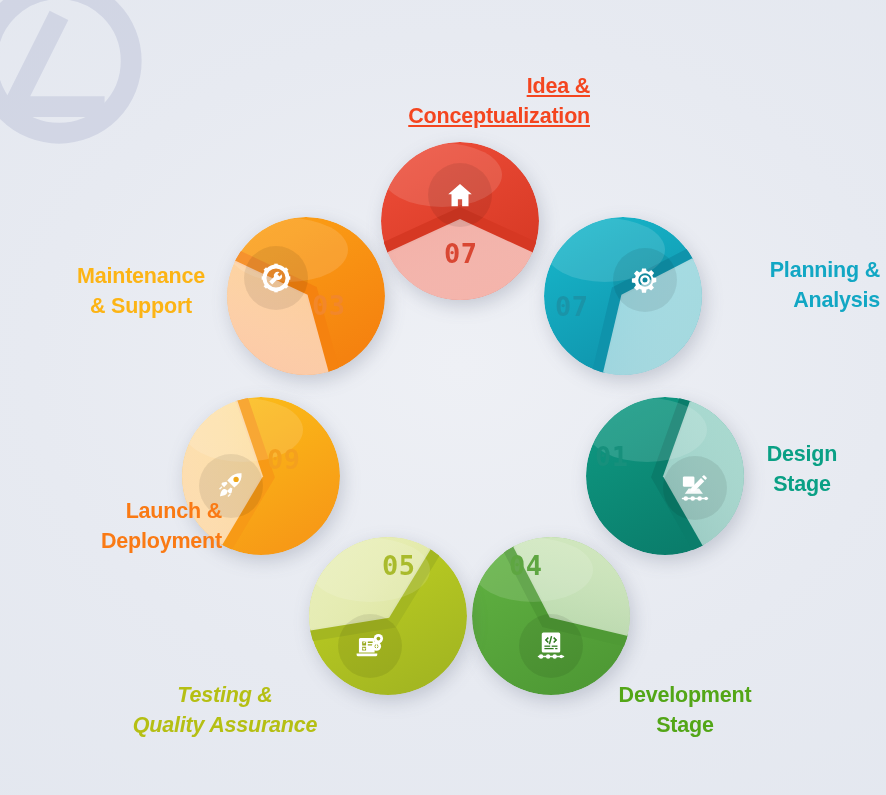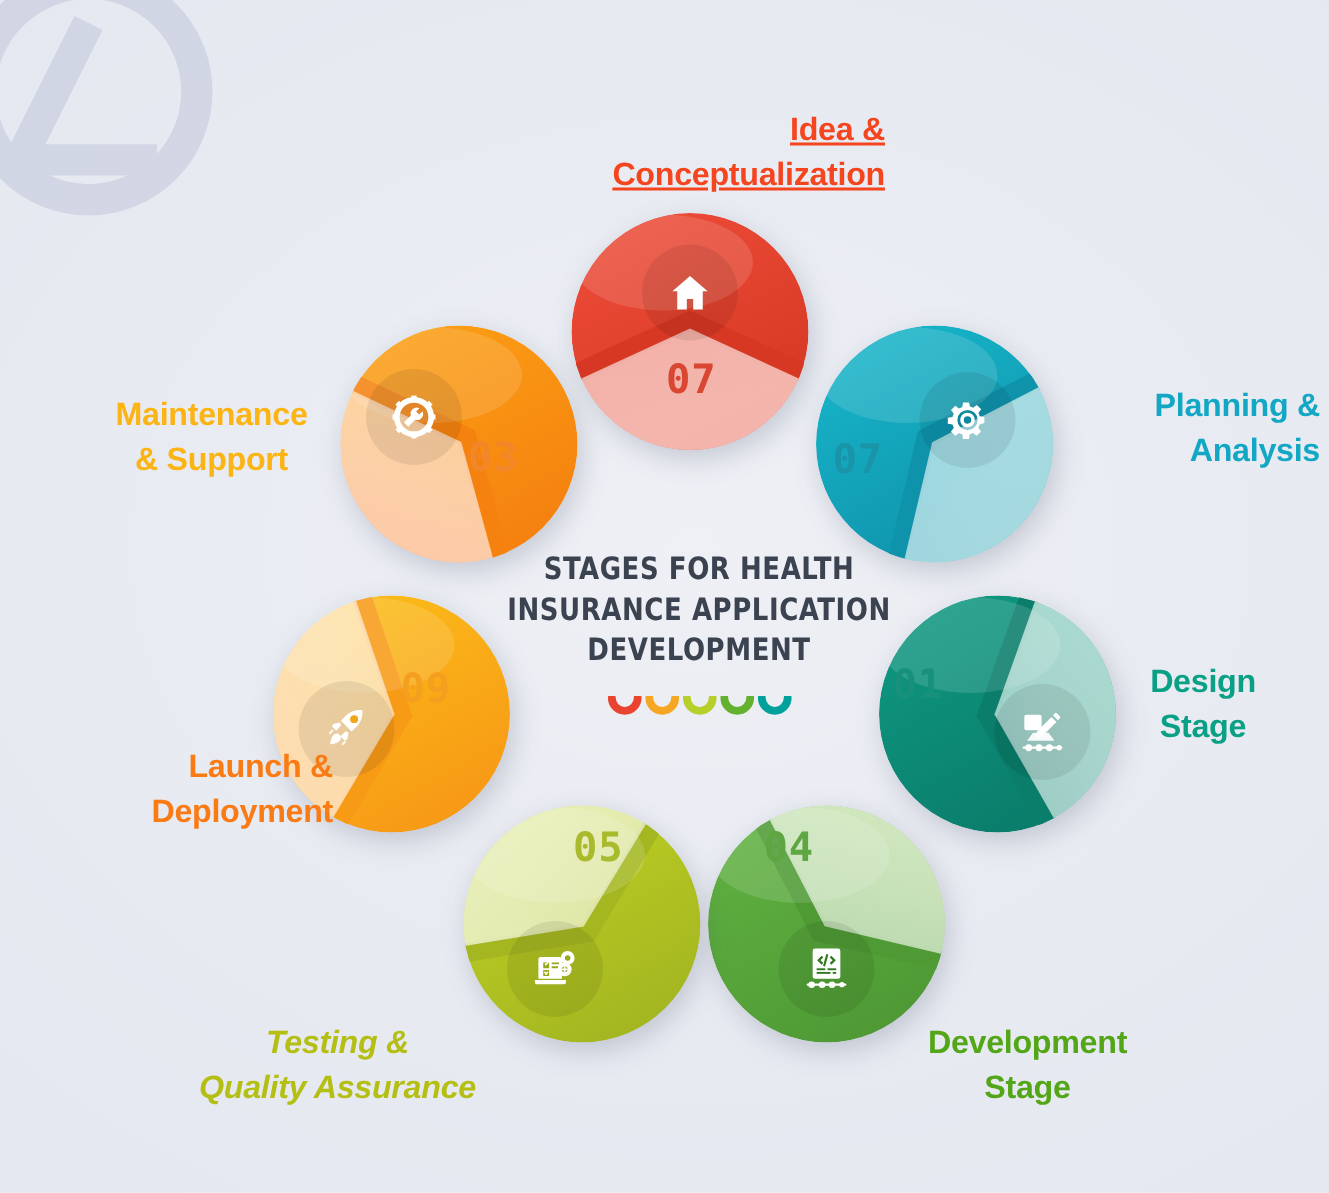--- a/index.html
+++ b/index.html
@@ -378,36 +378,14 @@
               <rect x="20" y="18.4" width="3" height="3.4" transform="rotate(-45 21.5 20.1)"></rect>
             </g>
             <path d="M16.1 7.9a3.5 3.5 0 0 0-4.9 4.2l-4 4 2.5 2.5 4-4a3.5 3.5 0 0 0 4.2-4.9l-1.9 1.9-1.8-1.8z"></path>
           </svg>
         </div>
       </div>
       <div class="label" style="left: 40px; top: 262px; width: 202px; text-align: center; color: rgb(252, 180, 21);">Maintenance
 &amp; Support</div>
     </div>
 
-  <div class="center">
-    <div class="center-title">STAGES FOR HEALTH
-INSURANCE APPLICATION
-DEVELOPMENT</div>
-    <div class="arcs" id="arcs">
-        <svg viewBox="0 0 24 14" width="23" height="14">
-          <path d="M3 1 A9 9 0 0 0 21 1" fill="none" stroke="#e8442f" stroke-width="5.4" stroke-linecap="round"></path>
-        </svg>
-        <svg viewBox="0 0 24 14" width="23" height="14">
-          <path d="M3 1 A9 9 0 0 0 21 1" fill="none" stroke="#f5a623" stroke-width="5.4" stroke-linecap="round"></path>
-        </svg>
-        <svg viewBox="0 0 24 14" width="23" height="14">
-          <path d="M3 1 A9 9 0 0 0 21 1" fill="none" stroke="#b6cf2a" stroke-width="5.4" stroke-linecap="round"></path>
-        </svg>
-        <svg viewBox="0 0 24 14" width="23" height="14">
-          <path d="M3 1 A9 9 0 0 0 21 1" fill="none" stroke="#62b12f" stroke-width="5.4" stroke-linecap="round"></path>
-        </svg>
-        <svg viewBox="0 0 24 14" width="23" height="14">
-          <path d="M3 1 A9 9 0 0 0 21 1" fill="none" stroke="#00a19a" stroke-width="5.4" stroke-linecap="round"></path>
-        </svg>
-      </div>
-  </div>
 
 </div>
 
 </body></html>

